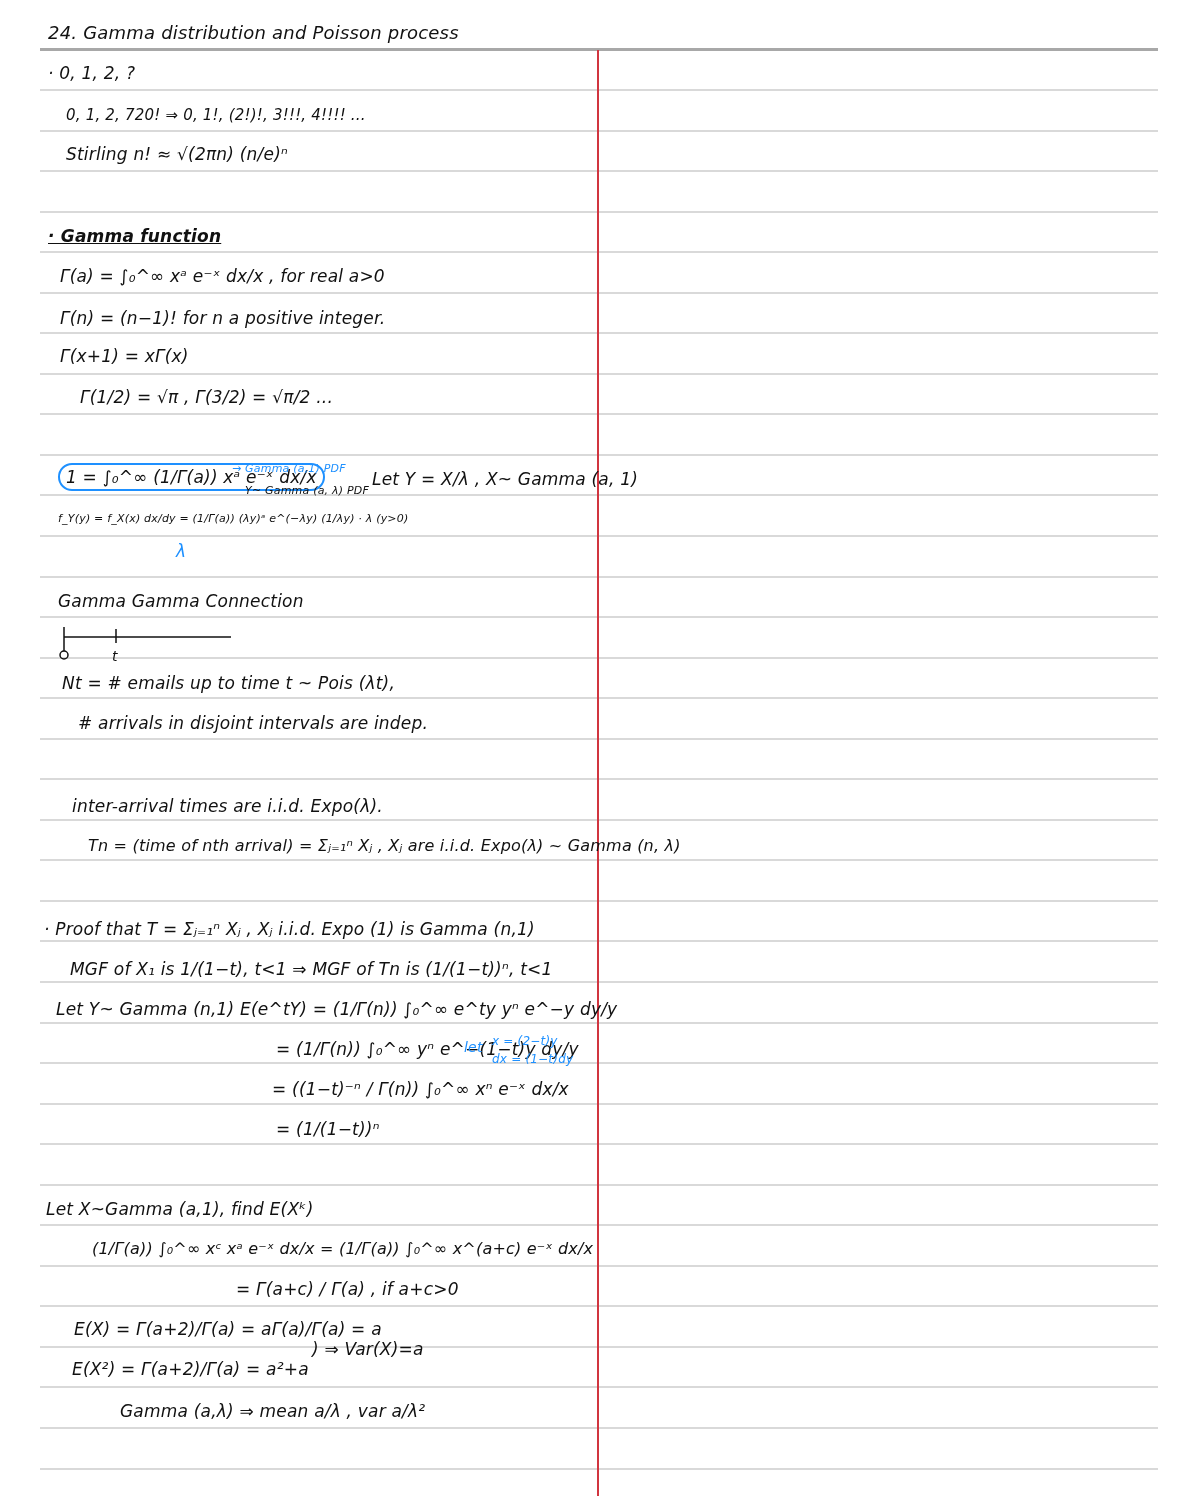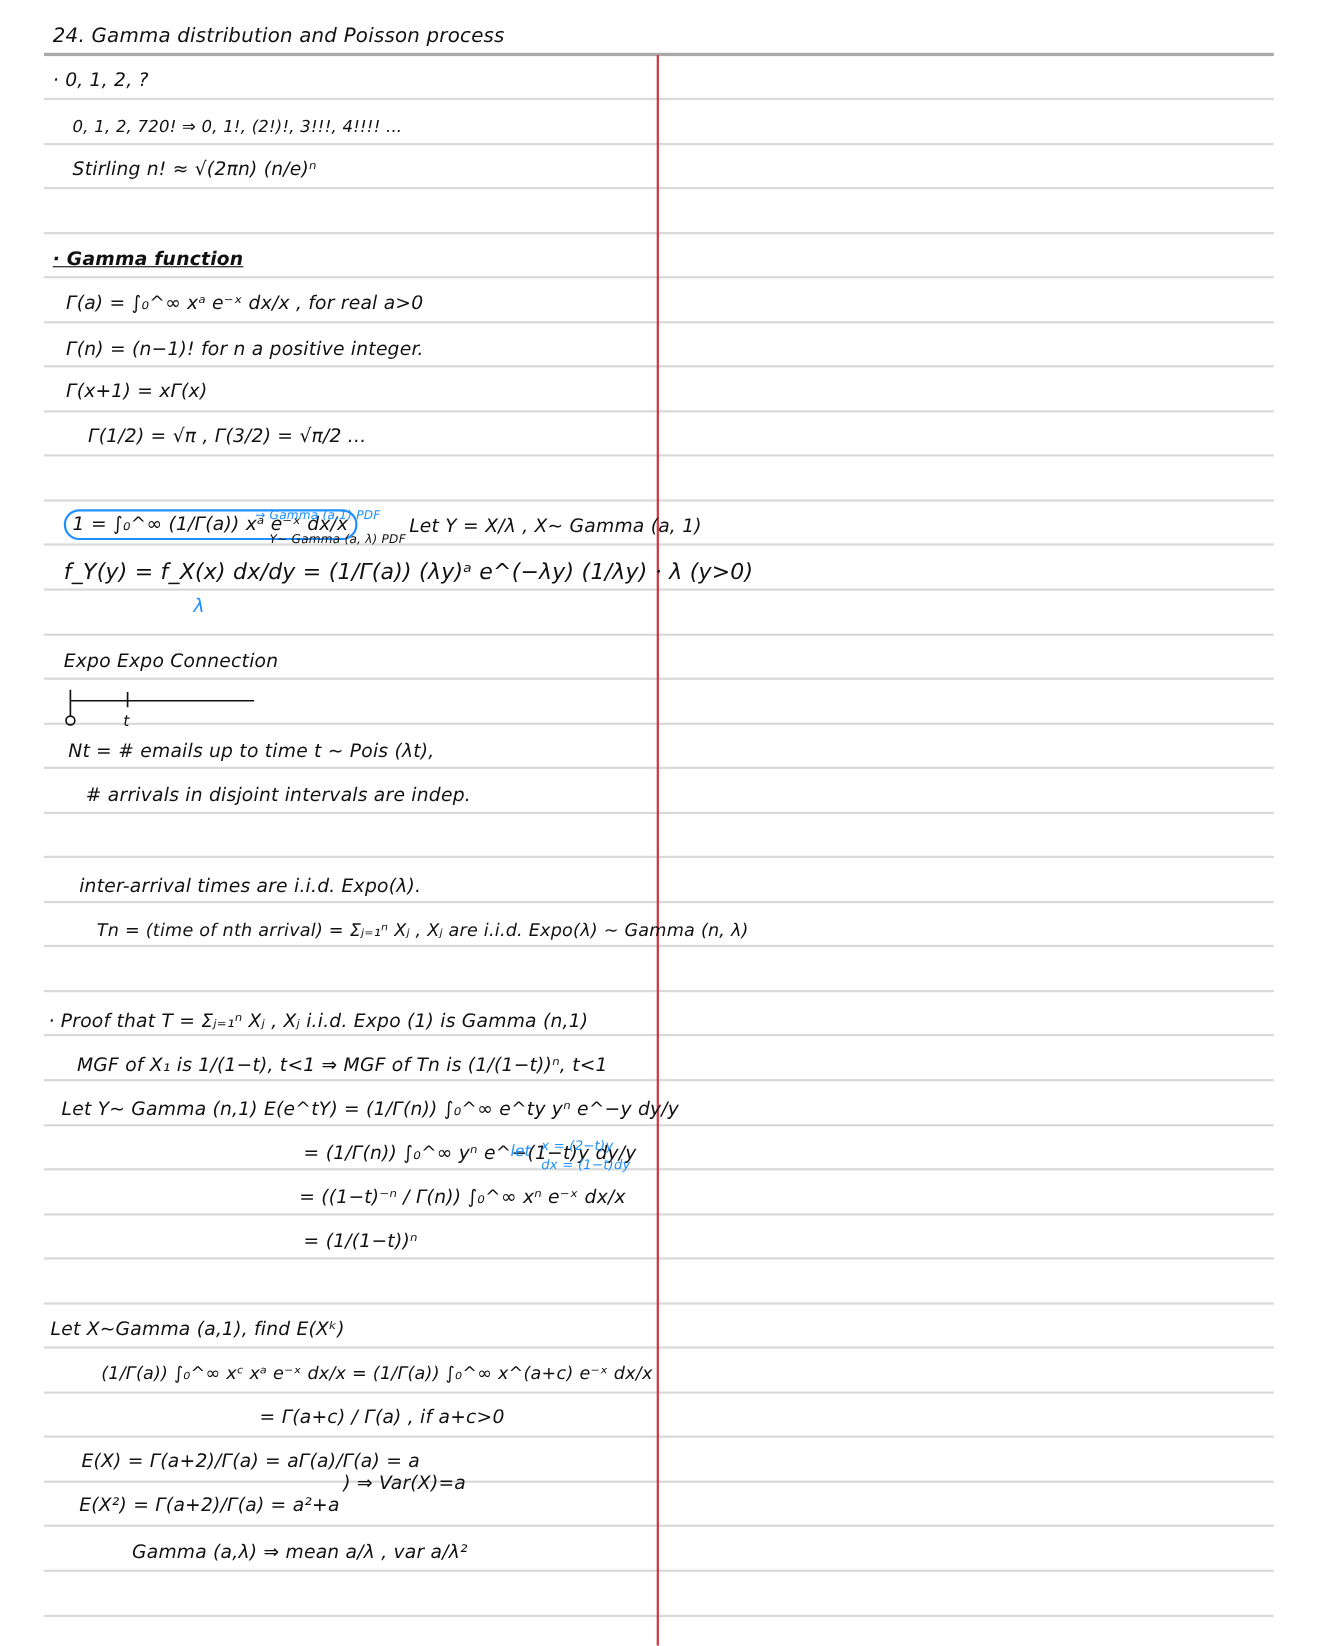--- a/index.html
+++ b/index.html
@@ -70,24 +70,24 @@
 <div class="line" style="left:60px;top:345px">Γ(x+1) = xΓ(x)</div>
 <div class="line" style="left:80px;top:386px">Γ(1/2) = √π ,  Γ(3/2) = √π/2 ...</div>
 
 <div class="line" style="left:58px;top:466px">
   <span style="border:2px solid #1e90ff;border-radius:14px;padding:2px 6px">1 = ∫₀^∞ (1/Γ(a)) xᵃ e⁻ˣ dx/x</span>
 </div>
 <div class="line blue small" style="left:232px;top:458px">→ Gamma (a,1) PDF</div>
 <div class="line small" style="left:245px;top:480px">Y~ Gamma (a, λ) PDF</div>
 <div class="line" style="left:372px;top:468px">Let  Y = X/λ ,  X~ Gamma (a, 1)</div>
 
-<div class="line" style="left:58px;top:508px;font-size:20px">f_Y(y) = f_X(x) dx/dy = (1/Γ(a)) (λy)ᵃ e^(−λy) (1/λy) · λ   (y&gt;0)</div>
+<div class="line" style="left:58px;top:508px;font-size:11px">f_Y(y) = f_X(x) dx/dy = (1/Γ(a)) (λy)ᵃ e^(−λy) (1/λy) · λ   (y&gt;0)</div>
 <div class="line blue" style="left:176px;top:540px">λ</div>
 
-<div class="line" style="left:58px;top:590px">Expo Expo Connection</div>
+<div class="line" style="left:58px;top:590px">Gamma Gamma Connection</div>
 <svg class="diagram" style="left:56px;top:625px" width="180" height="40">
   <line x1="8" y1="2" x2="8" y2="26" stroke="#111" stroke-width="1.5"></line>
   <line x1="8" y1="12" x2="175" y2="12" stroke="#111" stroke-width="1.5"></line>
   <line x1="60" y1="4" x2="60" y2="18" stroke="#111" stroke-width="1.5"></line>
   <circle cx="8" cy="30" r="4" fill="none" stroke="#111" stroke-width="1.5"></circle>
 </svg>
 <div class="line small" style="left:112px;top:645px;font-size:14px">t</div>
 
 <div class="line" style="left:62px;top:672px">Nt = # emails up to time t   ~ Pois (λt),</div>
 <div class="line" style="left:78px;top:712px"># arrivals in disjoint intervals are indep.</div>

